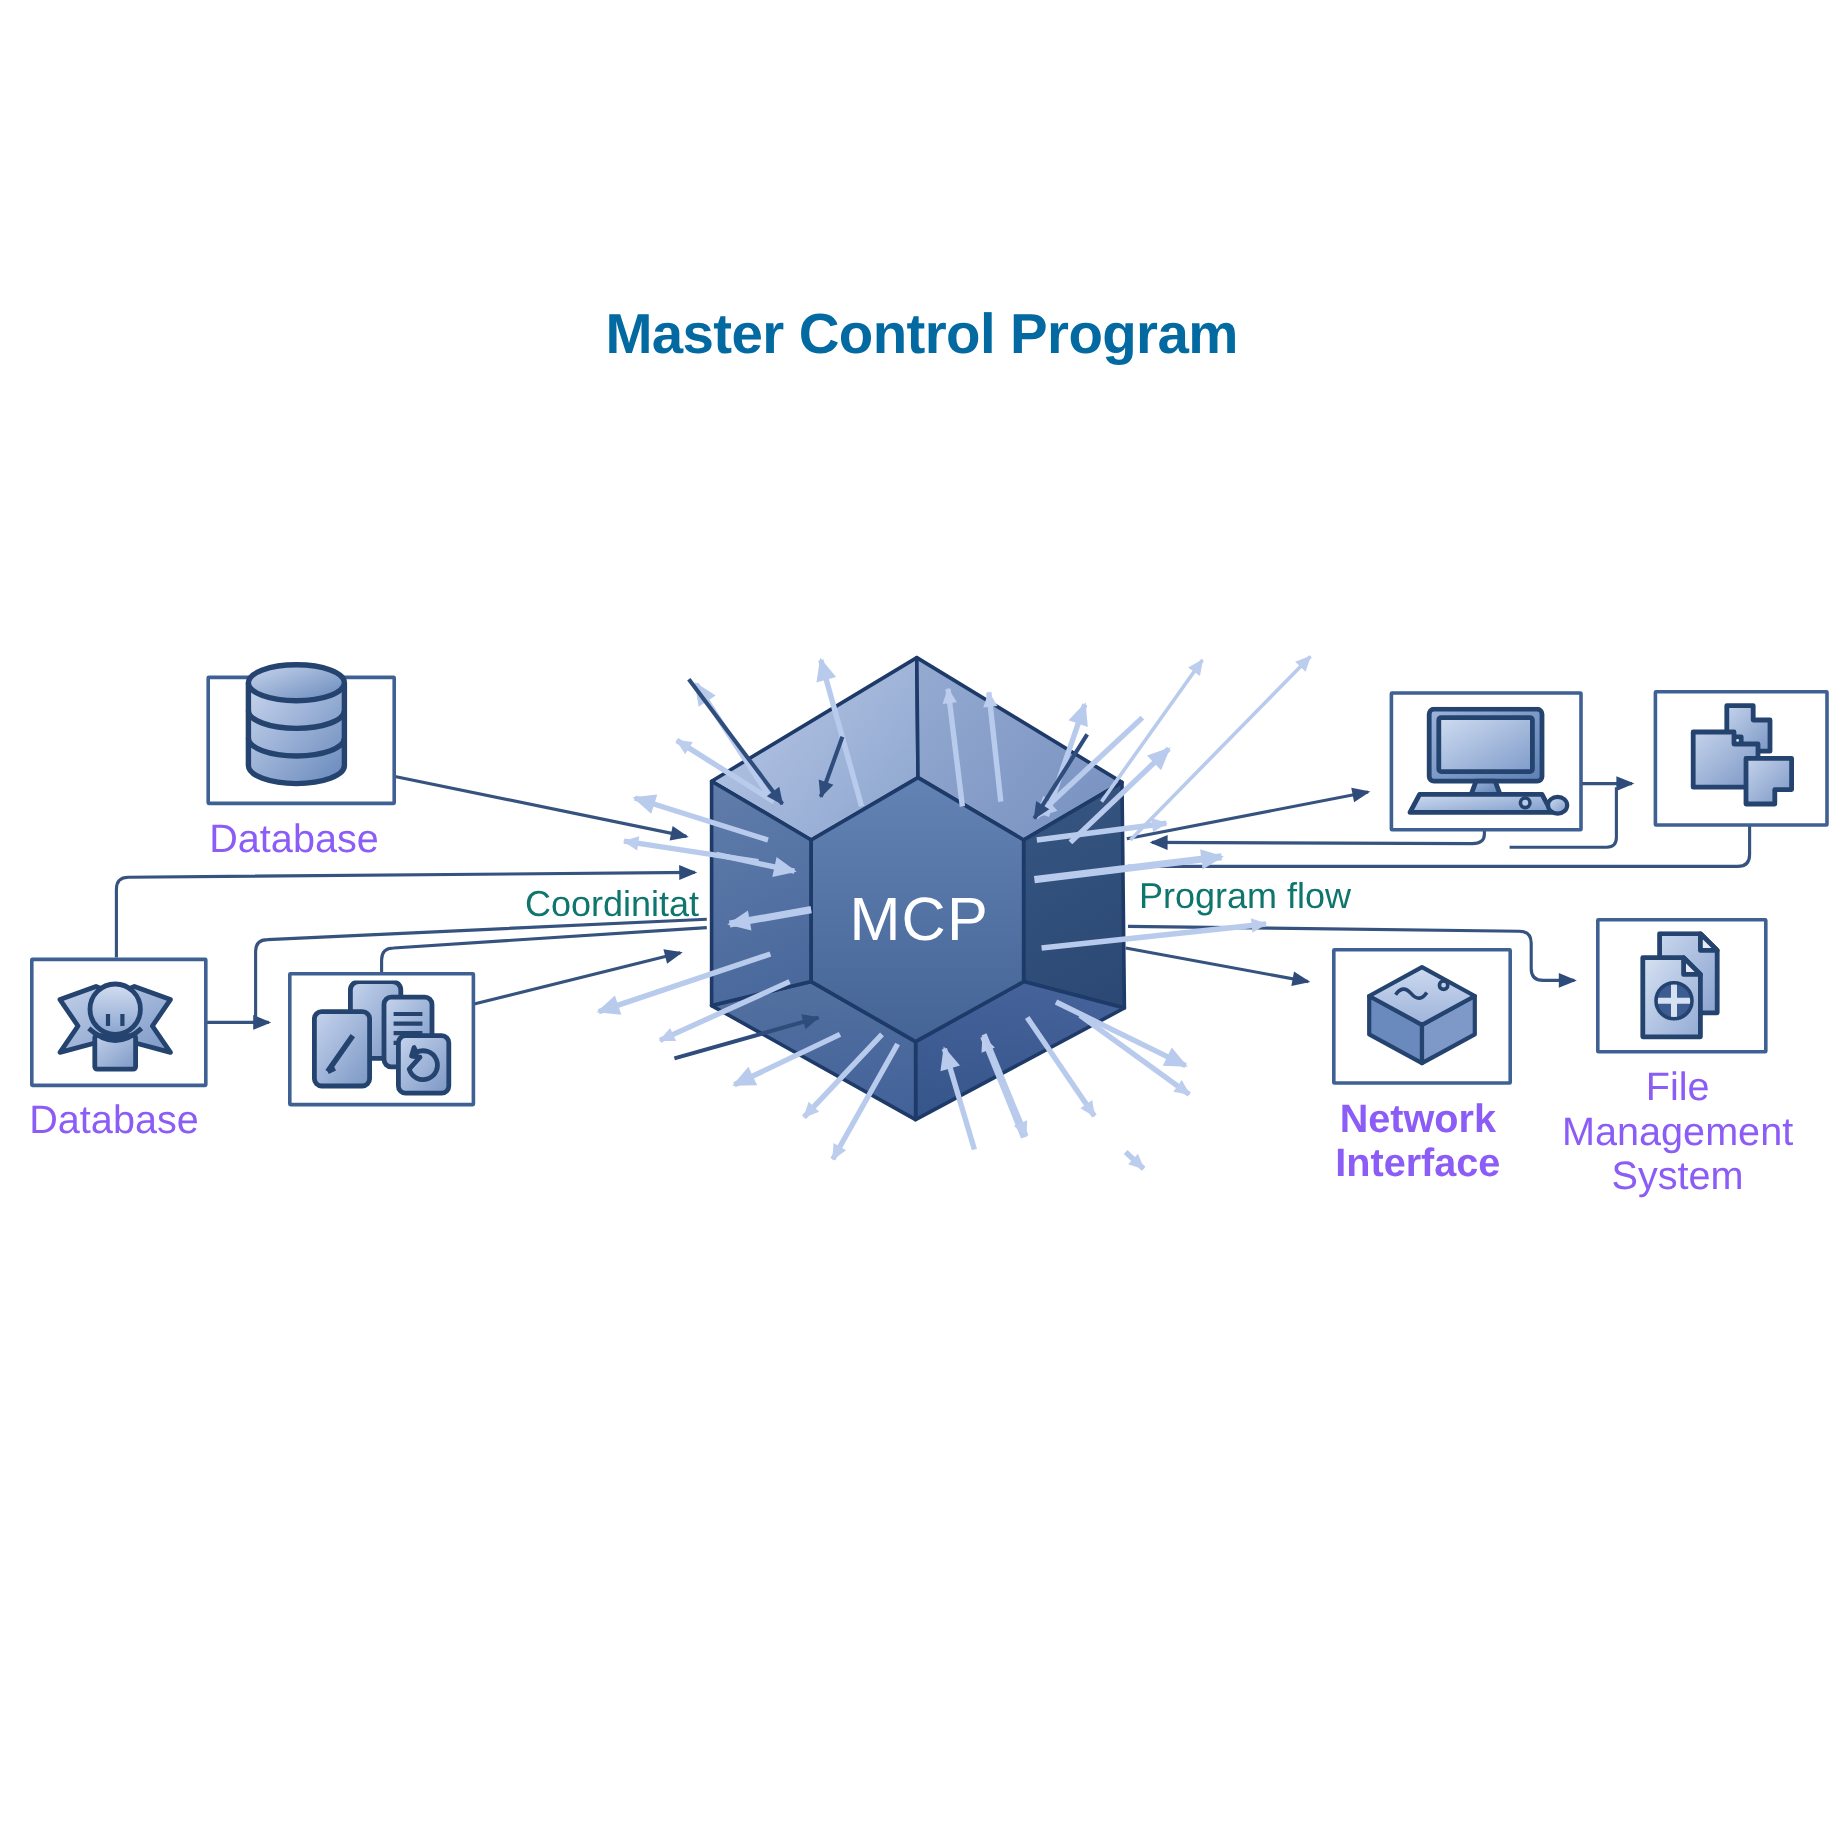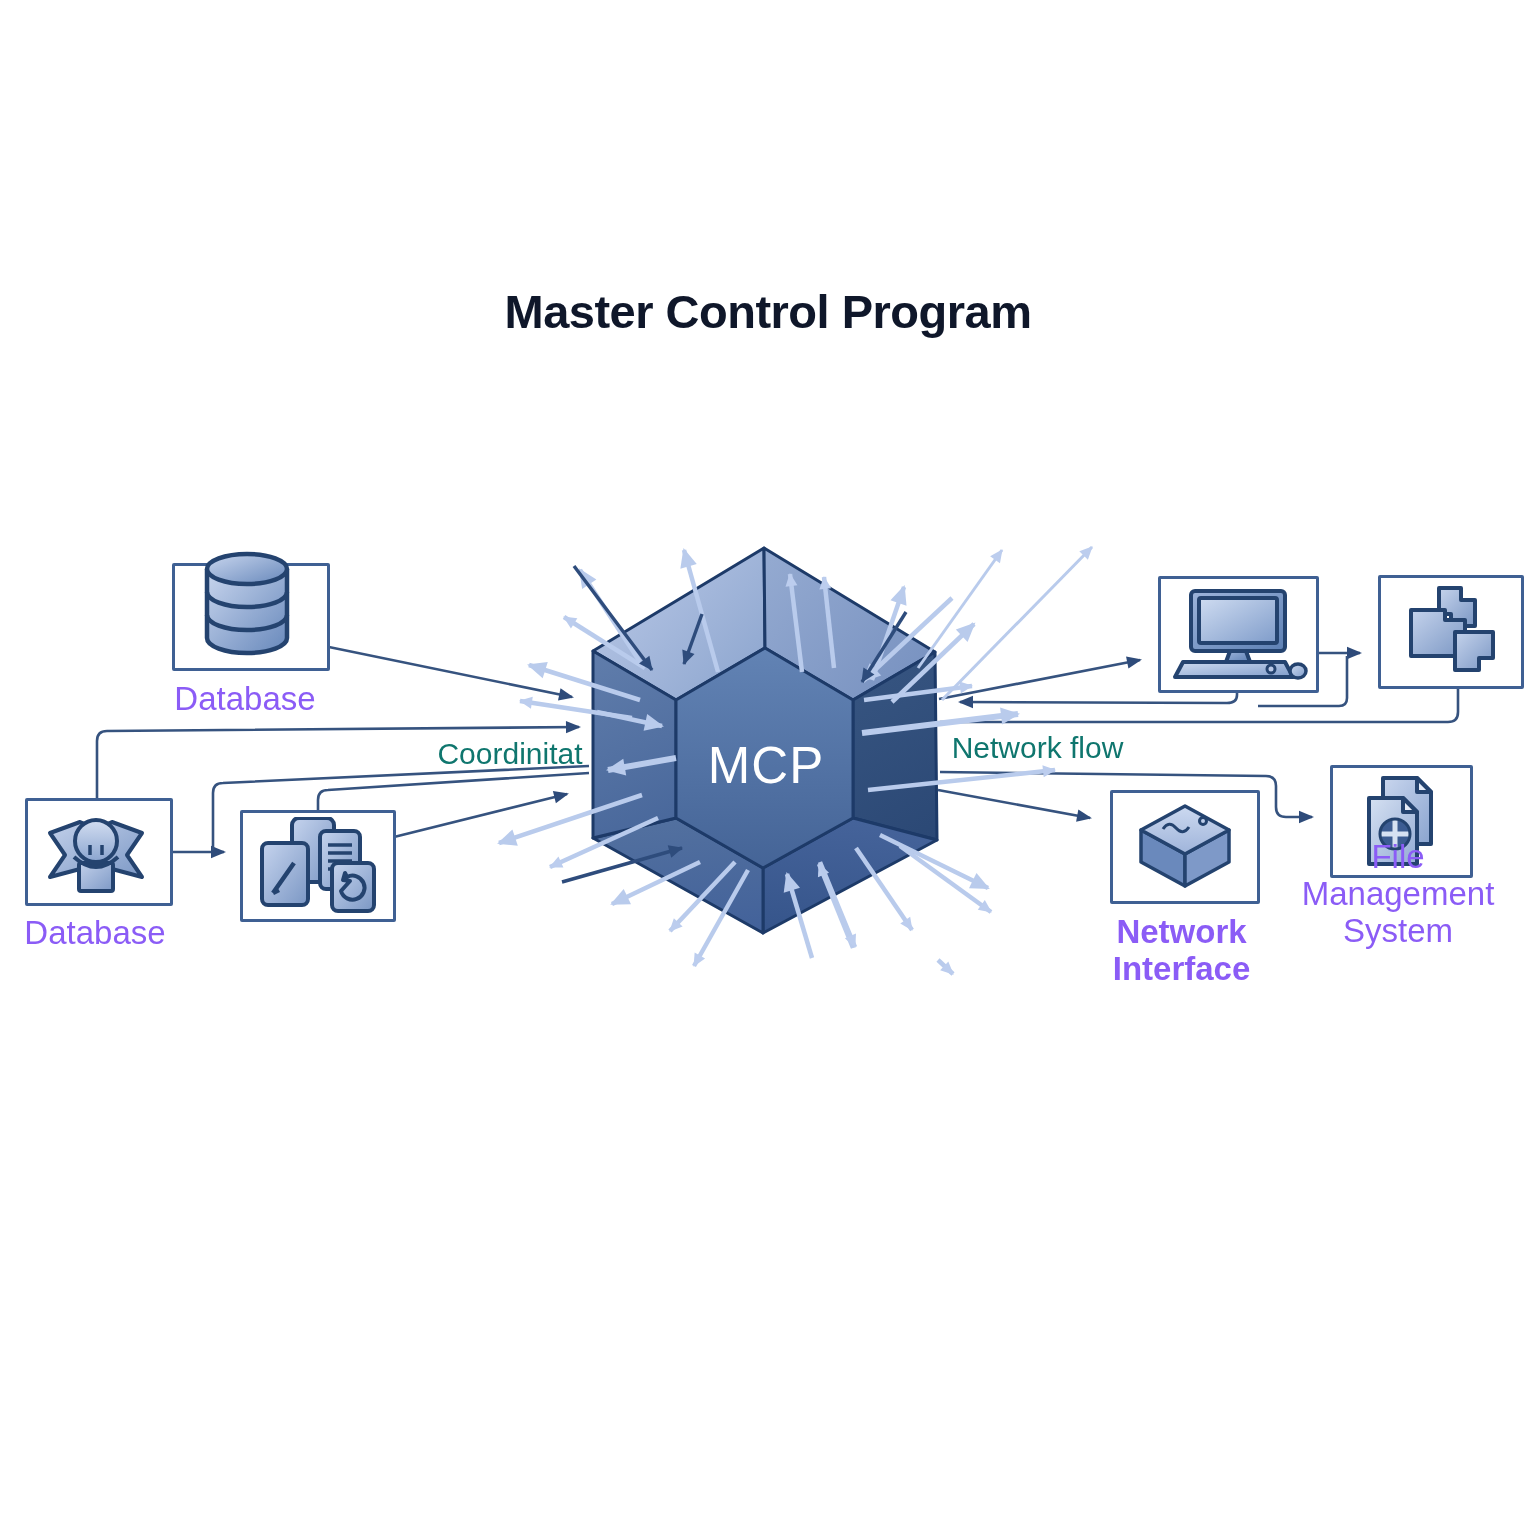--- a/index.html
+++ b/index.html
@@ -1,20 +1,20 @@
 <!DOCTYPE html>
 <html><head>
 <meta charset="utf-8">
 <style>
   html,body{margin:0;padding:0;background:#ffffff;}
   .canvas{position:relative;width:1536px;height:1536px;background:#ffffff;overflow:hidden;
           font-family:"Liberation Sans",sans-serif;color:#1a1a1a;}
   .layer{position:absolute;left:0;top:0;width:1536px;height:1536px;}
   .title{position:absolute;left:0px;top:250px;width:1536px;text-align:center;
-         font-size:47px;font-weight:600;letter-spacing:-0.5px;color:#0f172a;margin-top:34px;}
+         font-size:47px;font-weight:600;letter-spacing:-0.5px;color:#0369a1;}
   .node{position:absolute;background:#ffffff;border:3px solid #3f6093;border-radius:2px;}
   .node svg{position:absolute;}
   .nlabel{position:absolute;text-align:center;font-size:33px;line-height:1.12;color:#8b5cf6;}
   .elabel{position:absolute;text-align:center;font-size:30px;color:#0f766e;}
 </style>
 </head>
 <body>
 
 <div class="canvas">
 
@@ -269,18 +269,18 @@
         <path d="M26,2 h34 l14,14 v52 h-48 z" fill="url(#flg)"></path>
         <path d="M60,2 l14,14 h-14 z" fill="#e4ebf7"></path>
         <path d="M12,22 h34 l14,14 v52 h-48 z" fill="url(#flg2)"></path>
         <path d="M46,22 l14,14 h-14 z" fill="#e4ebf7"></path>
         <circle cx="38" cy="58" r="15" fill="#3c5c92" stroke="none"></circle>
         <path d="M38,42 V74 M22,58 H54" stroke="#d6e1f2" stroke-width="5"></path>
         <circle cx="38" cy="58" r="15" fill="none" stroke-width="3"></circle>
       </g>
     </svg>
   </div>
-  <div class="nlabel" style="left:1293px;top:839px;width:210px;">File Management System</div>
+  <div class="nlabel" style="left:1293px;top:888px;width:210px;">File Management System</div>
 
   <div class="elabel" style="left:400px;top:737px;width:220px;">Coordinitat</div>
-  <div class="elabel" style="left:930px;top:731px;width:215px;">Network flow</div>
+  <div class="elabel" style="left:930px;top:731px;width:215px;">Program flow</div>
 
 </div>
 
 </body></html>

